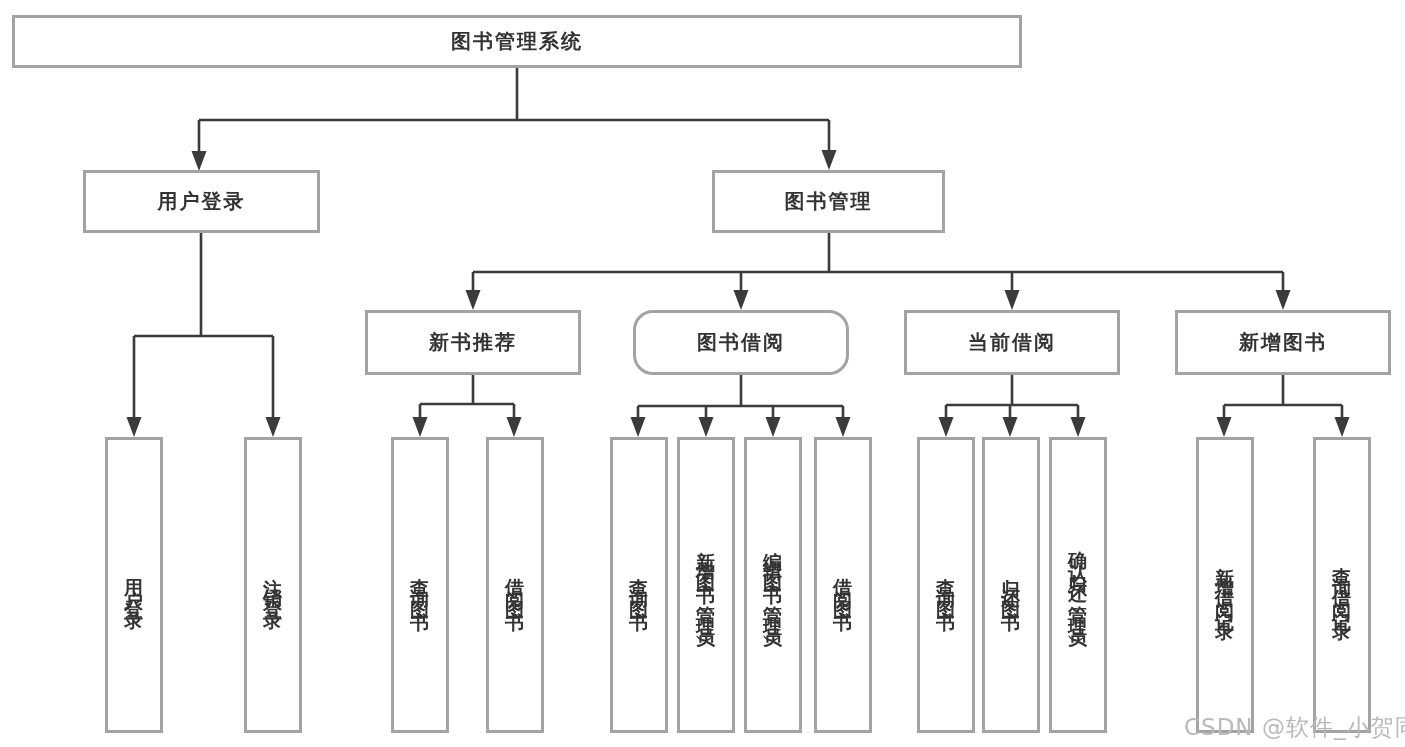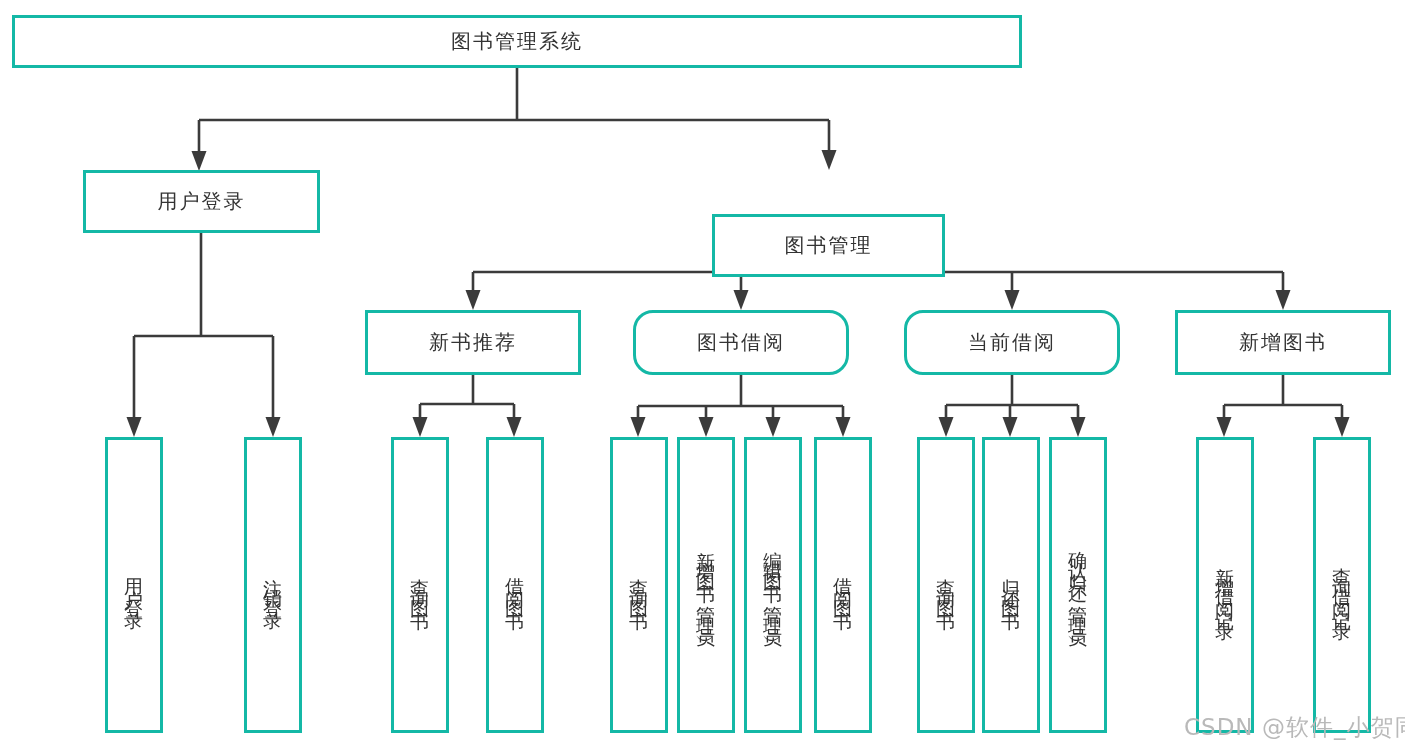--- a/index.html
+++ b/index.html
@@ -16,27 +16,28 @@
     overflow: hidden;
   }
   #connectors {
     position: absolute;
     left: 0;
     top: 0;
   }
   .box {
     position: absolute;
     box-sizing: border-box;
-    border: 3px solid #14b8a6;
+    border: 3px solid #a3a3a3;
     background: #ffffff;
     display: flex;
     align-items: center;
     justify-content: center;
     color: #333333;
     text-align: center;
+    font-weight: bold;
   }
   .hbox {
     font-size: 20px;
     letter-spacing: 2px;
     white-space: nowrap;
   }
   .vbox {
     top: 437px;
     width: 58px;
     height: 296px;
@@ -105,25 +106,25 @@
       <polygon points="1002.5,417 1017.5,417 1010,437"></polygon>
       <polygon points="1070.5,417 1085.5,417 1078,437"></polygon>
       <polygon points="1216.5,417 1231.5,417 1224,437"></polygon>
       <polygon points="1334.5,417 1349.5,417 1342,437"></polygon>
     </g>
   </svg>
 
   <div class="box hbox" style="left:12px; top:15px; width:1010px; height:53px;">图书管理系统</div>
 
   <div class="box hbox" style="left:83px; top:170px; width:237px; height:63px;">用户登录</div>
-  <div class="box hbox" style="left:712px; top:170px; width:233px; height:63px;margin-top:44px;">图书管理</div>
+  <div class="box hbox" style="left:712px; top:170px; width:233px; height:63px;">图书管理</div>
 
   <div class="box hbox" style="left:365px; top:310px; width:216px; height:65px;">新书推荐</div>
   <div class="box hbox" style="left:633px; top:310px; width:216px; height:65px;border-radius:20px;">图书借阅</div>
-  <div class="box hbox" style="left:904px; top:310px; width:216px; height:65px;border-radius:19px;">当前借阅</div>
+  <div class="box hbox" style="left:904px; top:310px; width:216px; height:65px;">当前借阅</div>
   <div class="box hbox" style="left:1175px; top:310px; width:216px; height:65px;">新增图书</div>
 
   <div class="box vbox" style="left:105px;">用户登录</div>
   <div class="box vbox" style="left:244px;">注销登录</div>
 
   <div class="box vbox" style="left:391px;">查询图书</div>
   <div class="box vbox" style="left:486px;">借阅图书</div>
 
   <div class="box vbox" style="left:610px;">查询图书</div>
   <div class="box vbox" style="left:677px;">新增图书（管理员）</div>

